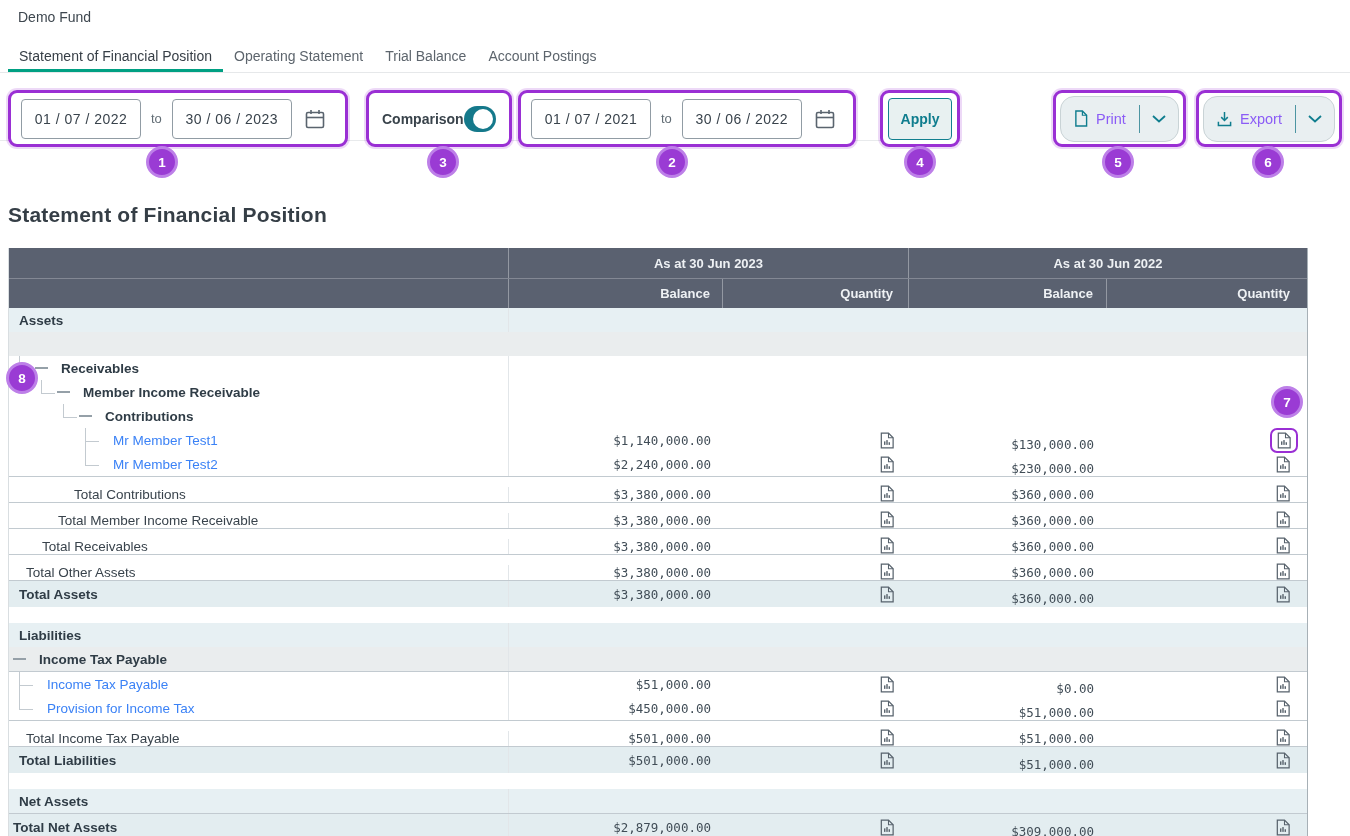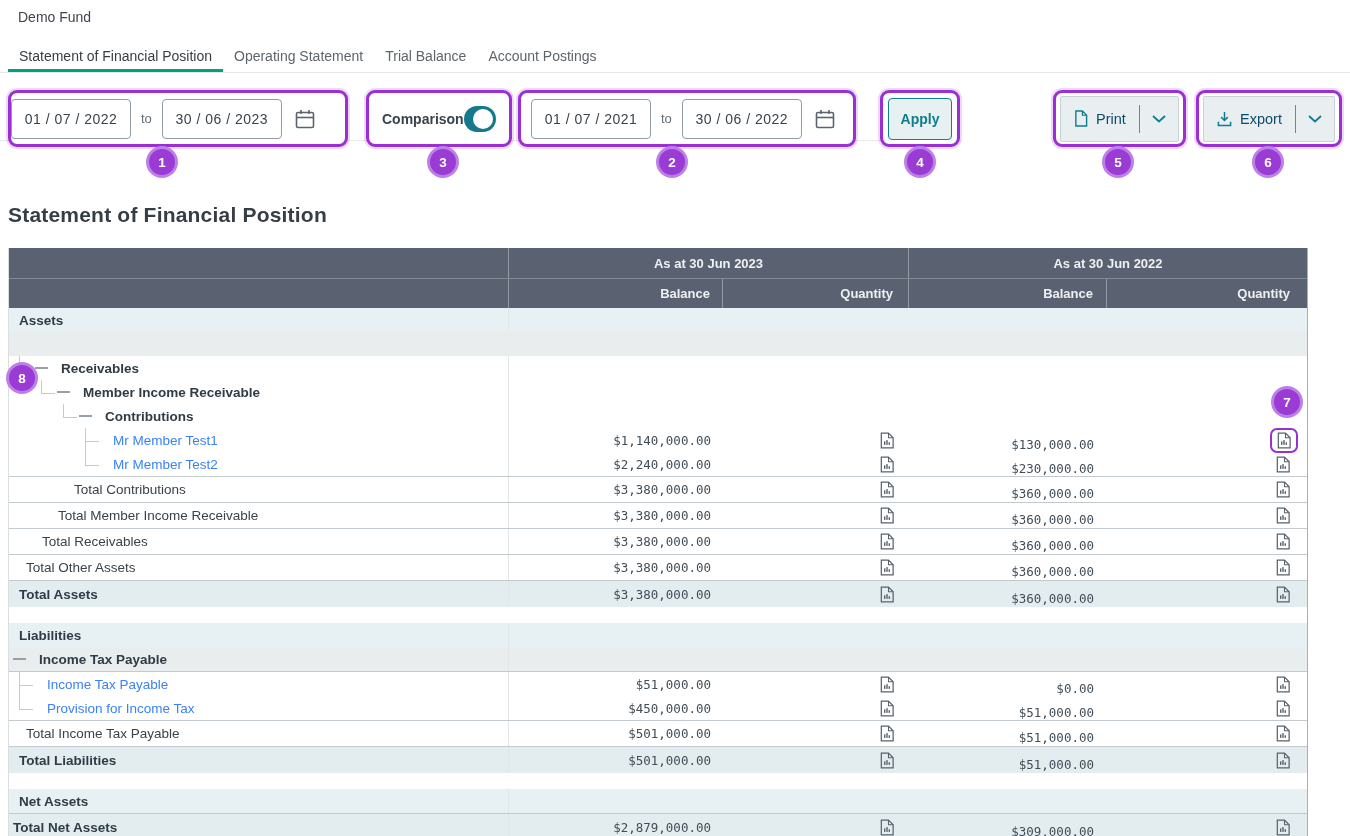--- a/index.html
+++ b/index.html
@@ -12,39 +12,39 @@
   .tabs{position:absolute;top:40px;left:0;right:0;height:32px;border-bottom:1px solid #e6e8ea;
         display:flex;padding-left:8px;}
   .tab{padding:0 11px;font-size:14px;color:#5d656d;display:flex;align-items:center;cursor:pointer;}
   .tab.active{color:#363e46;box-shadow:inset 0 -3px 0 #00a083;}
 
   
   .toolbar-rule{position:absolute;top:140px;left:0;width:962px;height:1px;background:#e8eaec;}
   .anno-box{position:absolute;top:90px;height:57px;border:3px solid #9a2fd4;border-radius:9px;
         box-shadow:0 0 0 2px rgba(154,47,212,.18);background:#fff;display:flex;align-items:center;
         box-sizing:border-box;z-index:2;}
-  .bx-period{left:8px;width:340px;padding:0 0;gap:10px;}
+  .bx-period{left:8px;width:340px;padding:0 10px;gap:10px;}
   .bx-comp{left:366px;width:146px;padding:8px 13px;justify-content:space-between;}
   .bx-cperiod{left:518px;width:338px;padding:0 10px;gap:10px;}
   .bx-apply{left:880px;width:80px;justify-content:center;}
   .bx-print{left:1053px;width:133px;justify-content:center;}
   .bx-export{left:1196px;width:146px;justify-content:center;}
 
   .datefield{width:118px;height:38px;border:1px solid #919ca4;border-radius:4px;display:flex;
         align-items:center;justify-content:center;font-size:14px;color:#39434c;letter-spacing:.5px;
         background:#fff;cursor:text;}
   .to-label{font-size:13px;color:#626d75;}
   .cal-btn{width:26px;height:26px;display:flex;align-items:center;justify-content:center;cursor:pointer;}
   .comp-label{font-size:14px;font-weight:bold;color:#39434b;}
   .switch{width:46px;height:26px;border-radius:13px;background:#15798b;position:relative;cursor:pointer;}
   .switch::after{content:'';position:absolute;right:3px;top:3px;width:20px;height:20px;border-radius:50%;background:#fff;}
   .apply-btn{width:62px;height:40px;background:#e8f1f1;border:1px solid #11808f;border-radius:4px;
         color:#0f7d8e;font-size:14px;font-weight:bold;display:flex;align-items:center;justify-content:center;cursor:pointer;}
-  .split-btn{height:44px;background:#e9eff1;border:1px solid #c9d3d6;border-radius:2px;display:flex;
-        align-items:center;color:#0c4a6e;font-size:14.5px;cursor:pointer;}
+  .split-btn{height:44px;background:#e9eff1;border:1px solid #c9d3d6;border-radius:14px;display:flex;
+        align-items:center;color:#8b5cf6;font-size:14.5px;cursor:pointer;}
   .split-main{display:flex;align-items:center;gap:8px;padding:0 13px;height:100%;}
   .split-div{width:1px;height:28px;background:#4d95a2;}
   .split-caret{padding:0 12px;display:flex;align-items:center;height:100%;}
 
   
   .badge{position:absolute;width:32px;height:32px;border-radius:50%;background:#9a3bd4;
         border:3px solid #bd7fe8;box-sizing:border-box;color:#fff;font-size:13.5px;font-weight:bold;
         display:flex;align-items:center;justify-content:center;z-index:9;}
   .b1{left:146px;top:146px}.b2{left:656px;top:146px}.b3{left:427px;top:146px}.b4{left:904px;top:146px}
   .b5{left:1102px;top:146px}.b6{left:1252px;top:146px}.b7{left:1271px;top:386px}.b8{left:6px;top:362px}
@@ -67,21 +67,21 @@
   .h-c.c1{width:214px;padding-right:12px;}
   .h-c.c2{width:186px;padding-right:15px;}
   .h-c.c3{width:198px;padding-right:13px;}
   .h-c.c4{width:200px;padding-right:17px;border-right:none;}
 
   .trow{display:flex;position:relative;background:#fff;}
   .trow.section{height:24px;background:#e7f0f3;}
   .trow.group{height:24px;background:#eaedee;}
   .trow.node{height:24px;}
   .trow.leaf{height:24px;}
-  .trow.total{height:25px;}
+  .trow.total{height:25px;align-items:flex-end;}
   .trow.grand{height:26px;background:#e3edf0;}
   .trow.gap{height:16px;}
   .trow.bt{border-top:1px solid #c2cad0;}
   .trow:last-child{border-bottom:1px solid #c2cad0;}
 
   .c-label{width:500px;position:relative;display:flex;align-items:center;box-sizing:border-box;
         border-right:1px solid #e2e6e9;font-size:13.5px;color:#3b82f6;}
   .section .c-label,.group .c-label,.node .c-label,.grand .c-label{font-weight:bold;color:#2f3c46;}
   .total .c-label{color:#39434c;}
   .lab{white-space:nowrap;}

